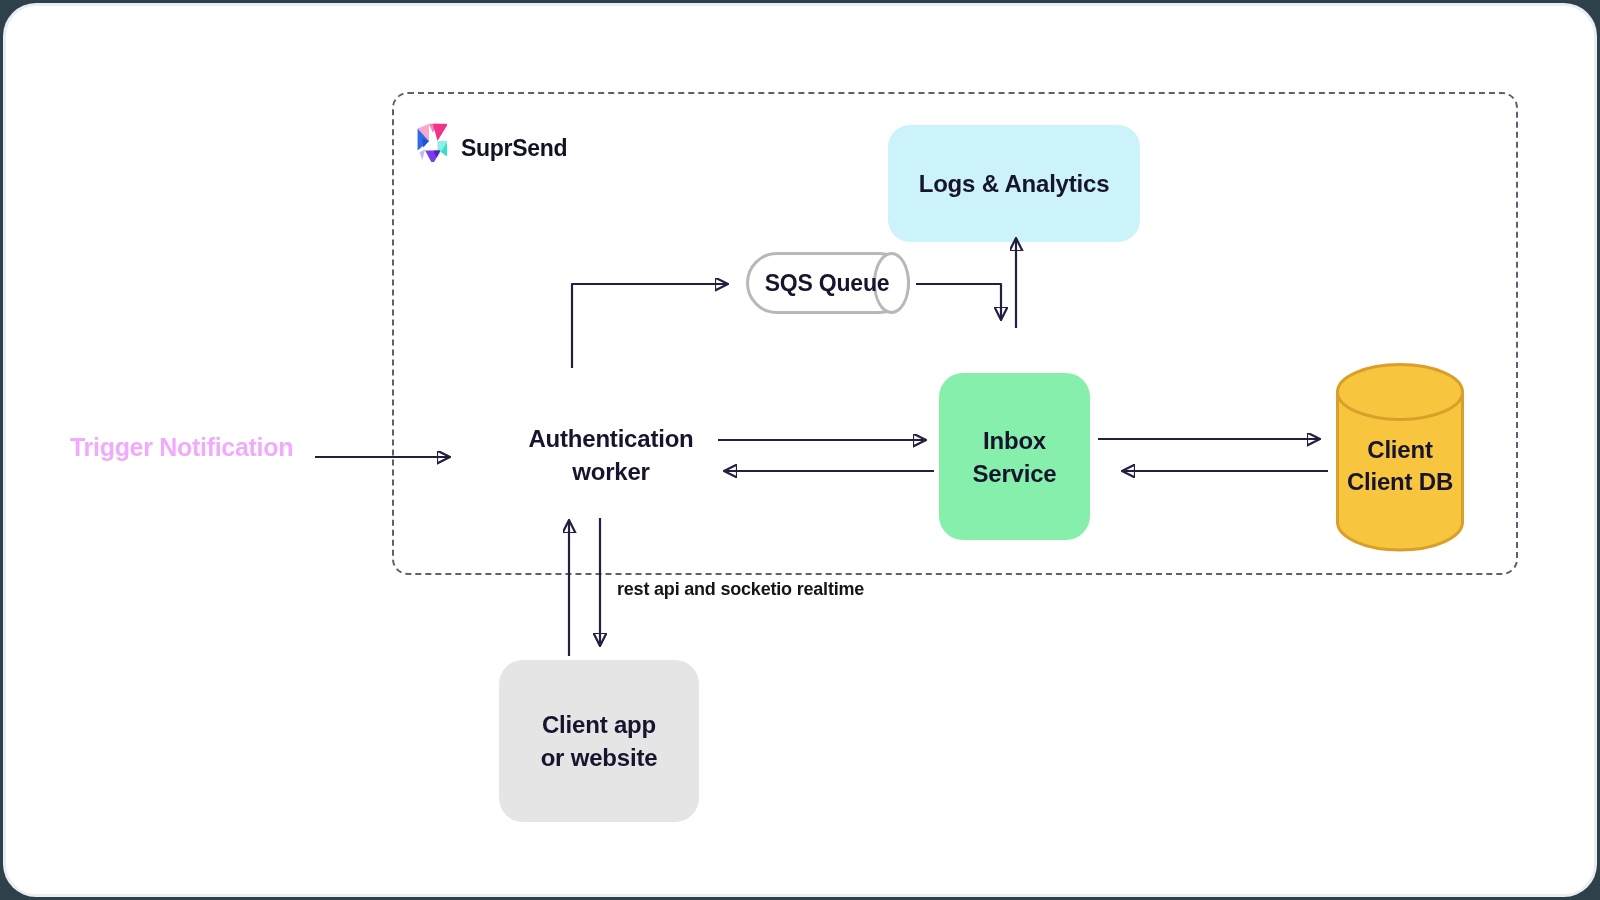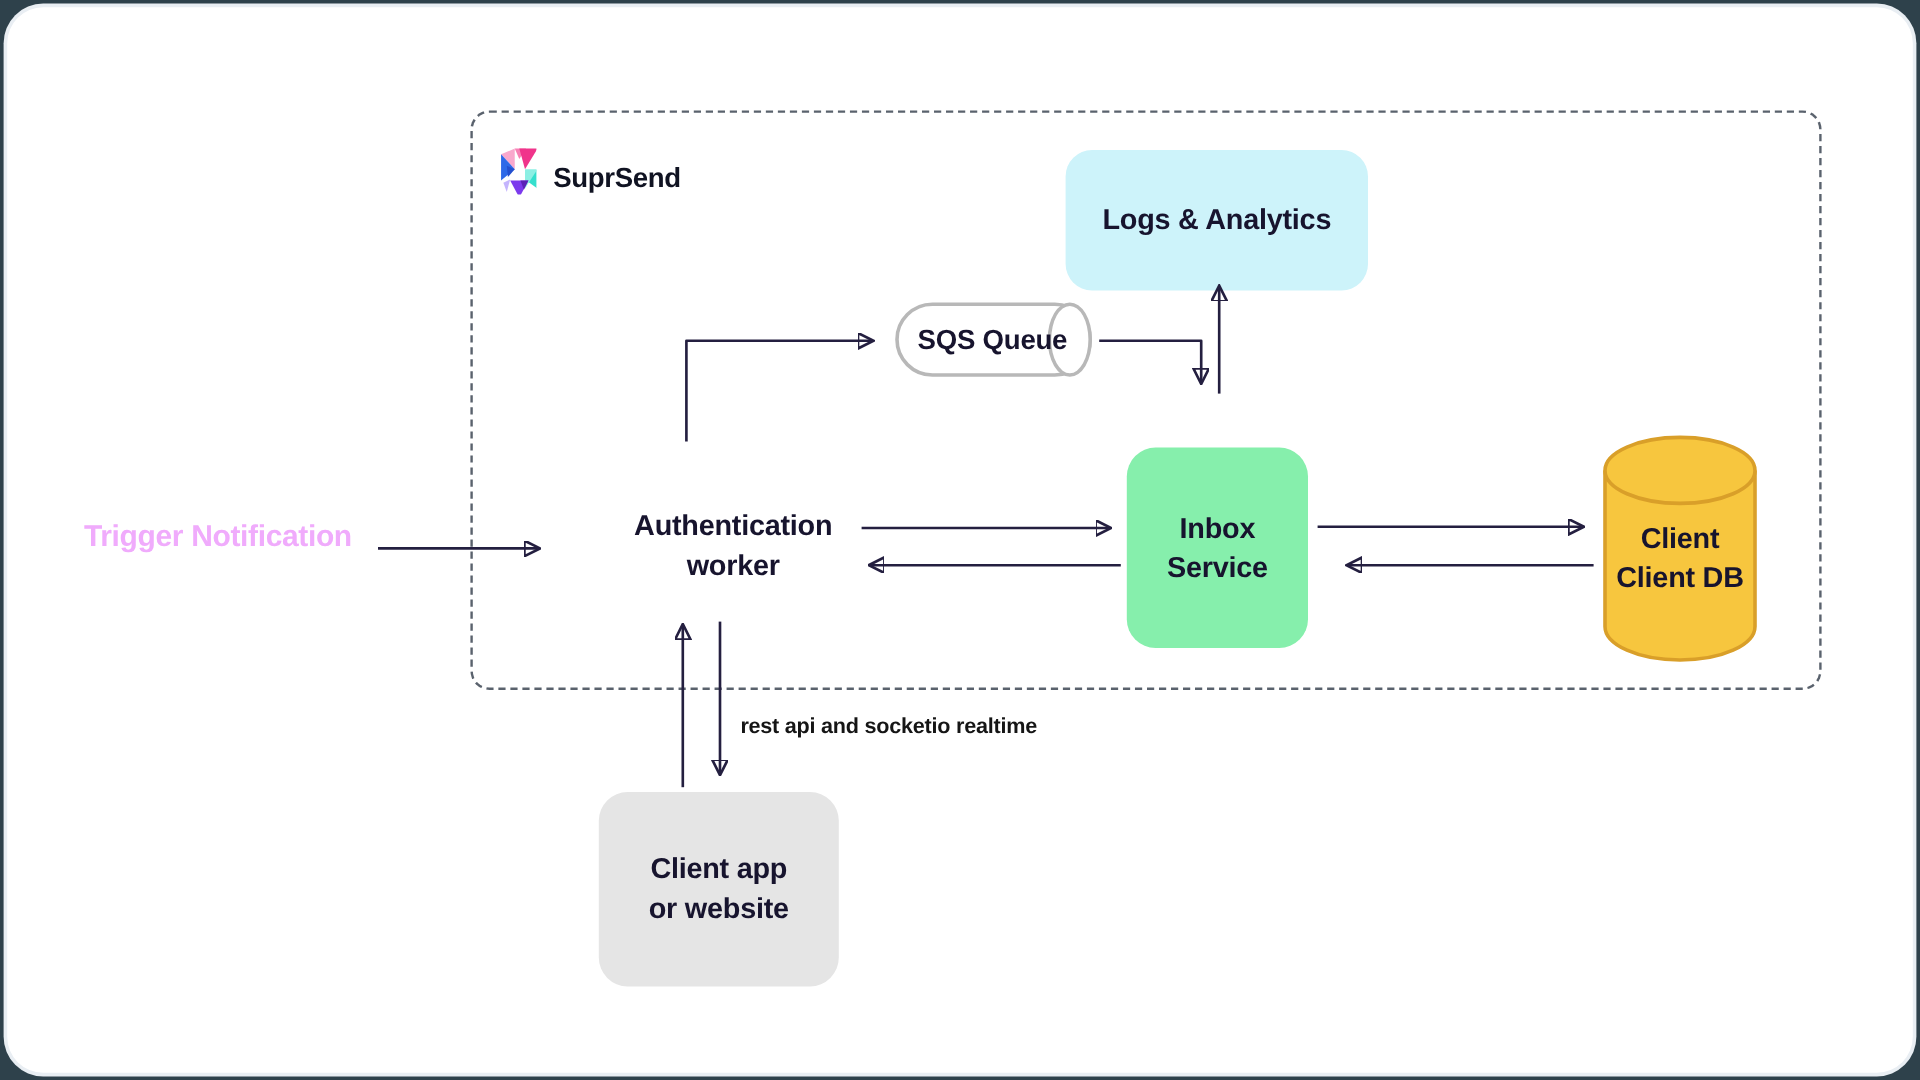--- a/index.html
+++ b/index.html
@@ -70,21 +70,21 @@
     position:absolute;left:0;top:72px;width:130px;
     text-align:center;font-size:24px;font-weight:700;color:#17142e;
     line-height:32px;letter-spacing:-0.2px;
   }
 
   .trigger-label{
     position:absolute;left:70px;top:433px;
     font-size:25px;font-weight:700;color:#f0abfc;letter-spacing:-0.3px;
   }
   .edge-label{
-    position:absolute;left:617px;top:595px;
+    position:absolute;left:617px;top:579px;
     font-size:18px;font-weight:700;color:#151515;letter-spacing:-0.2px;
   }
 
   .connectors{position:absolute;left:0;top:0;pointer-events:none;}
   .connectors path{fill:none;stroke:#241f40;stroke-width:2.2px;}
 </style>
 </head>
 <body>
 
 <div class="card"></div>

